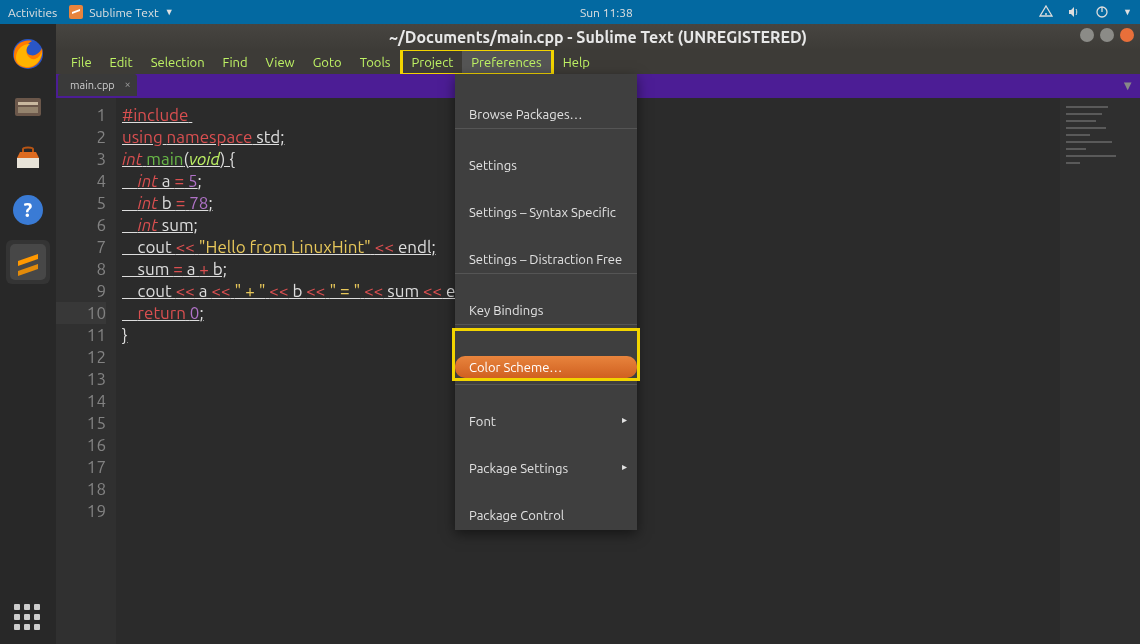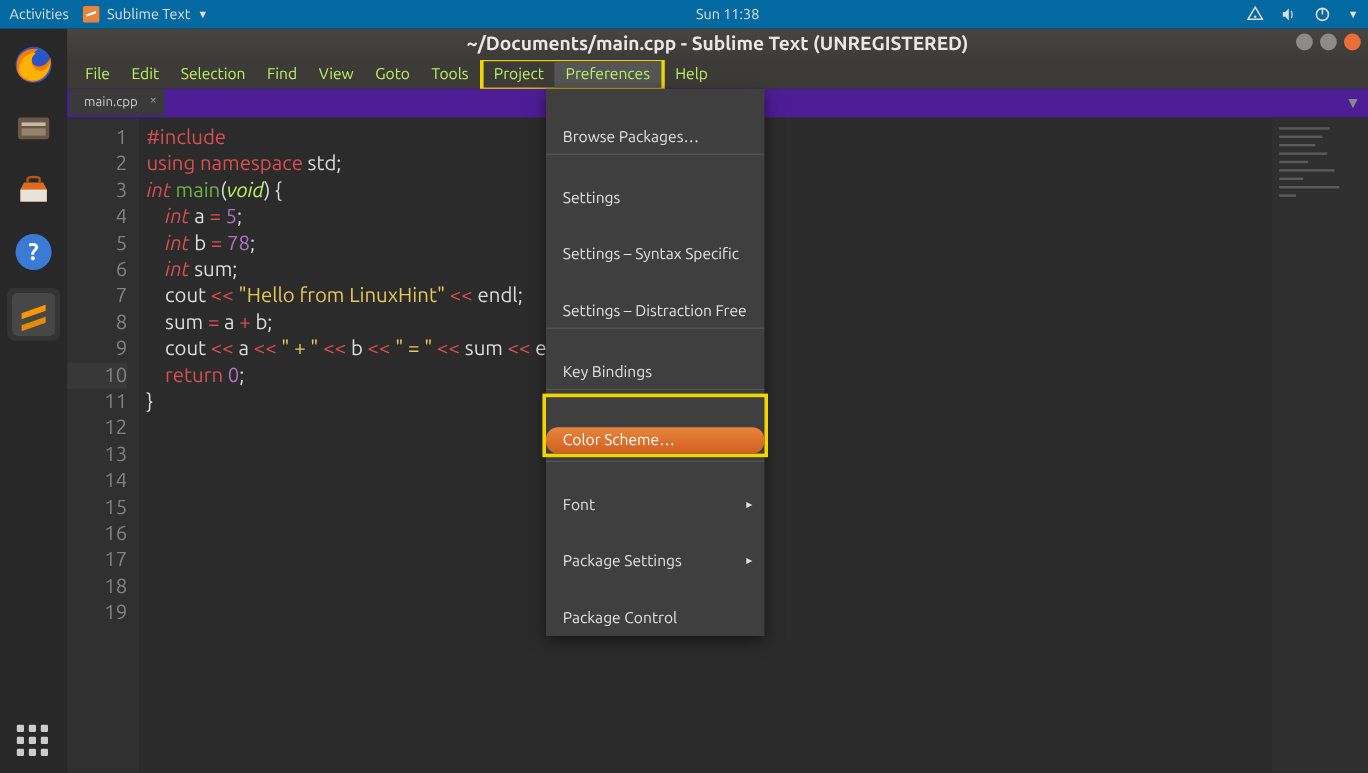--- a/index.html
+++ b/index.html
@@ -31,21 +31,21 @@
 
   
   .tabbar{height:24px;background:#4c1d95;display:flex;align-items:flex-start;padding-left:2px;position:relative;}
   .tab{background:#3a3a3a;height:22px;display:flex;align-items:center;padding:0 22px 0 12px;font-size:11px;color:#ccc;border-radius:3px 3px 0 0;position:relative;}
   .tab-close{position:absolute;right:6px;top:4px;color:#999;font-size:11px;}
   .tab-dropdown{position:absolute;right:6px;top:4px;color:#888;}
 
   
   .editor-wrap{flex:1;display:flex;background:#2b2b2b;position:relative;font-family:"Consolas","Monaco",monospace;font-size:17px;line-height:22px;}
   .gutter{width:60px;background:#303030;text-align:right;color:#828282;padding:6px 10px 0 0;}
-  .code{flex:1;padding:6px 0 0 6px;color:#ddd;white-space:pre;}
+  .code{flex:1;padding:6px 0 0 6px;color:#ddd;white-space:pre;text-decoration:underline;}
   .current-line{background:rgba(255,255,255,0.04);}
   .minimap{width:80px;background:#2f2f2f;position:relative;}
   .minimap .mm{position:absolute;left:6px;right:30px;height:2px;background:#5a5a5a;}
 
   .k-macro{color:#d94f50;}
   .k-type{color:#d94f50;font-style:italic;}
   .k-kw{color:#d94f50;}
   .k-func{color:#69b847;}
   .k-param{color:#bef264;font-style:italic;}
   .k-num{color:#b072c7;}

